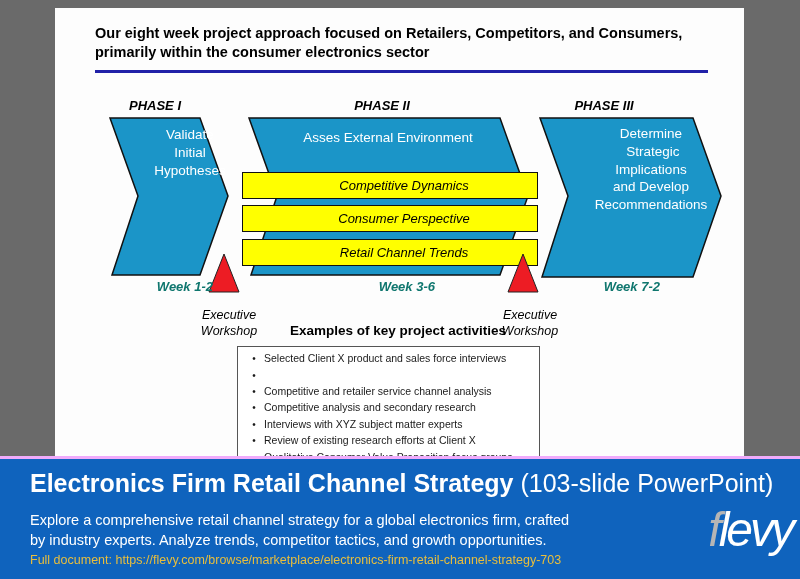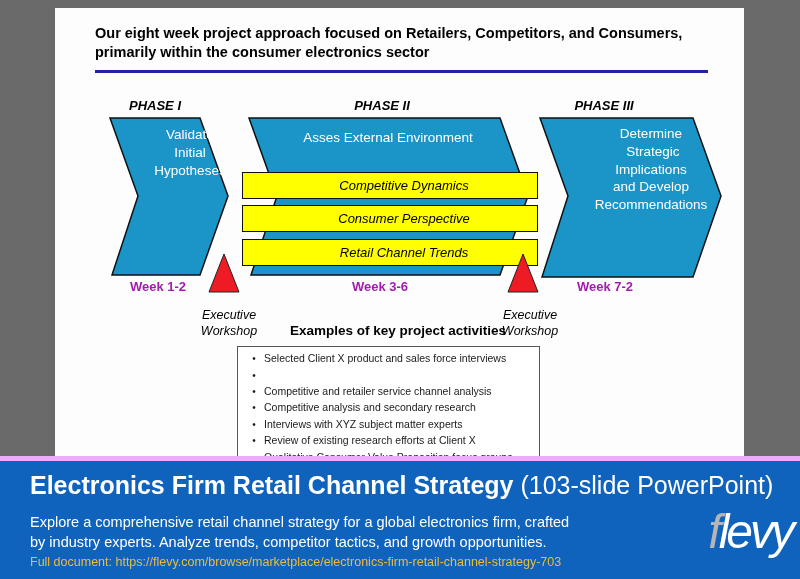--- a/index.html
+++ b/index.html
@@ -36,22 +36,22 @@
   #at2 { left:200px; top:121px; width:266px; }
   #at3 { left:521px; top:117px; width:150px; text-align:center; }
   .bar {
     position:absolute; left:187px; width:296px; height:27px; z-index:2;
     background:#FFFF00; border:1.5px solid #111; box-sizing:border-box;
     display:flex; align-items:center; justify-content:center;
     font-style:italic; font-size:13px; color:#000;padding-left:28px;
   }
   #bar1 { top:164px; } #bar2 { top:197px; } #bar3 { top:231px; }
   .week-label {
-    position:absolute; top:271px; width:110px; text-align:center;
-    font-weight:bold; font-size:13px; color:#a21caf; z-index:4;
+    position:absolute; top:271px; width:110px; text-align:right;
+    font-weight:bold; font-style:italic; font-size:13px; color:#0f766e; z-index:4;
   }
   #wk1 { left:48px; } #wk2 { left:270px; } #wk3 { left:495px; }
   .workshop {
     position:absolute; top:287px; width:110px; text-align:center;
     font-weight:normal; font-style:italic; font-size:12.5px; line-height:1.3;
     color:#000; white-space:pre-line; z-index:4;margin-top:12px;
   }
   #ws1 { left:119px; } #ws2 { left:420px; }
   .activities-heading {
     position:absolute; left:193px; top:315px; width:300px; text-align:center;
@@ -62,21 +62,21 @@
     background:#FFFFFF; border:1px solid #555; box-sizing:border-box;
     padding:6px 8px 0 6px;
   }
   .activity {
     display:flex; align-items:flex-start;
     font-size:10.5px; color:#1a1a1a; margin-bottom:5px; line-height:1.1;
   }
   .activity .bullet { width:20px; flex:none; text-align:center; font-size:10px; }
   .banner {
     position:absolute; left:0; top:456px; width:800px; height:123px;
-    background:#0F63BD; border-top:5px solid #f0abfc; box-sizing:border-box;
+    background:#0F63BD; border-top:3px solid #f0abfc; box-sizing:border-box;
   }
   .banner-title {
     position:absolute; left:30px; top:10px; font-size:25px; color:#FFFFFF;
     white-space:nowrap;
   }
   .banner-title .main { font-weight:bold; }
   .banner-title .suffix { font-weight:normal; }
   .banner-desc {
     position:absolute; left:30px; top:52px; width:540px;
     font-size:14.5px; color:#ffffff; line-height:1.35;

